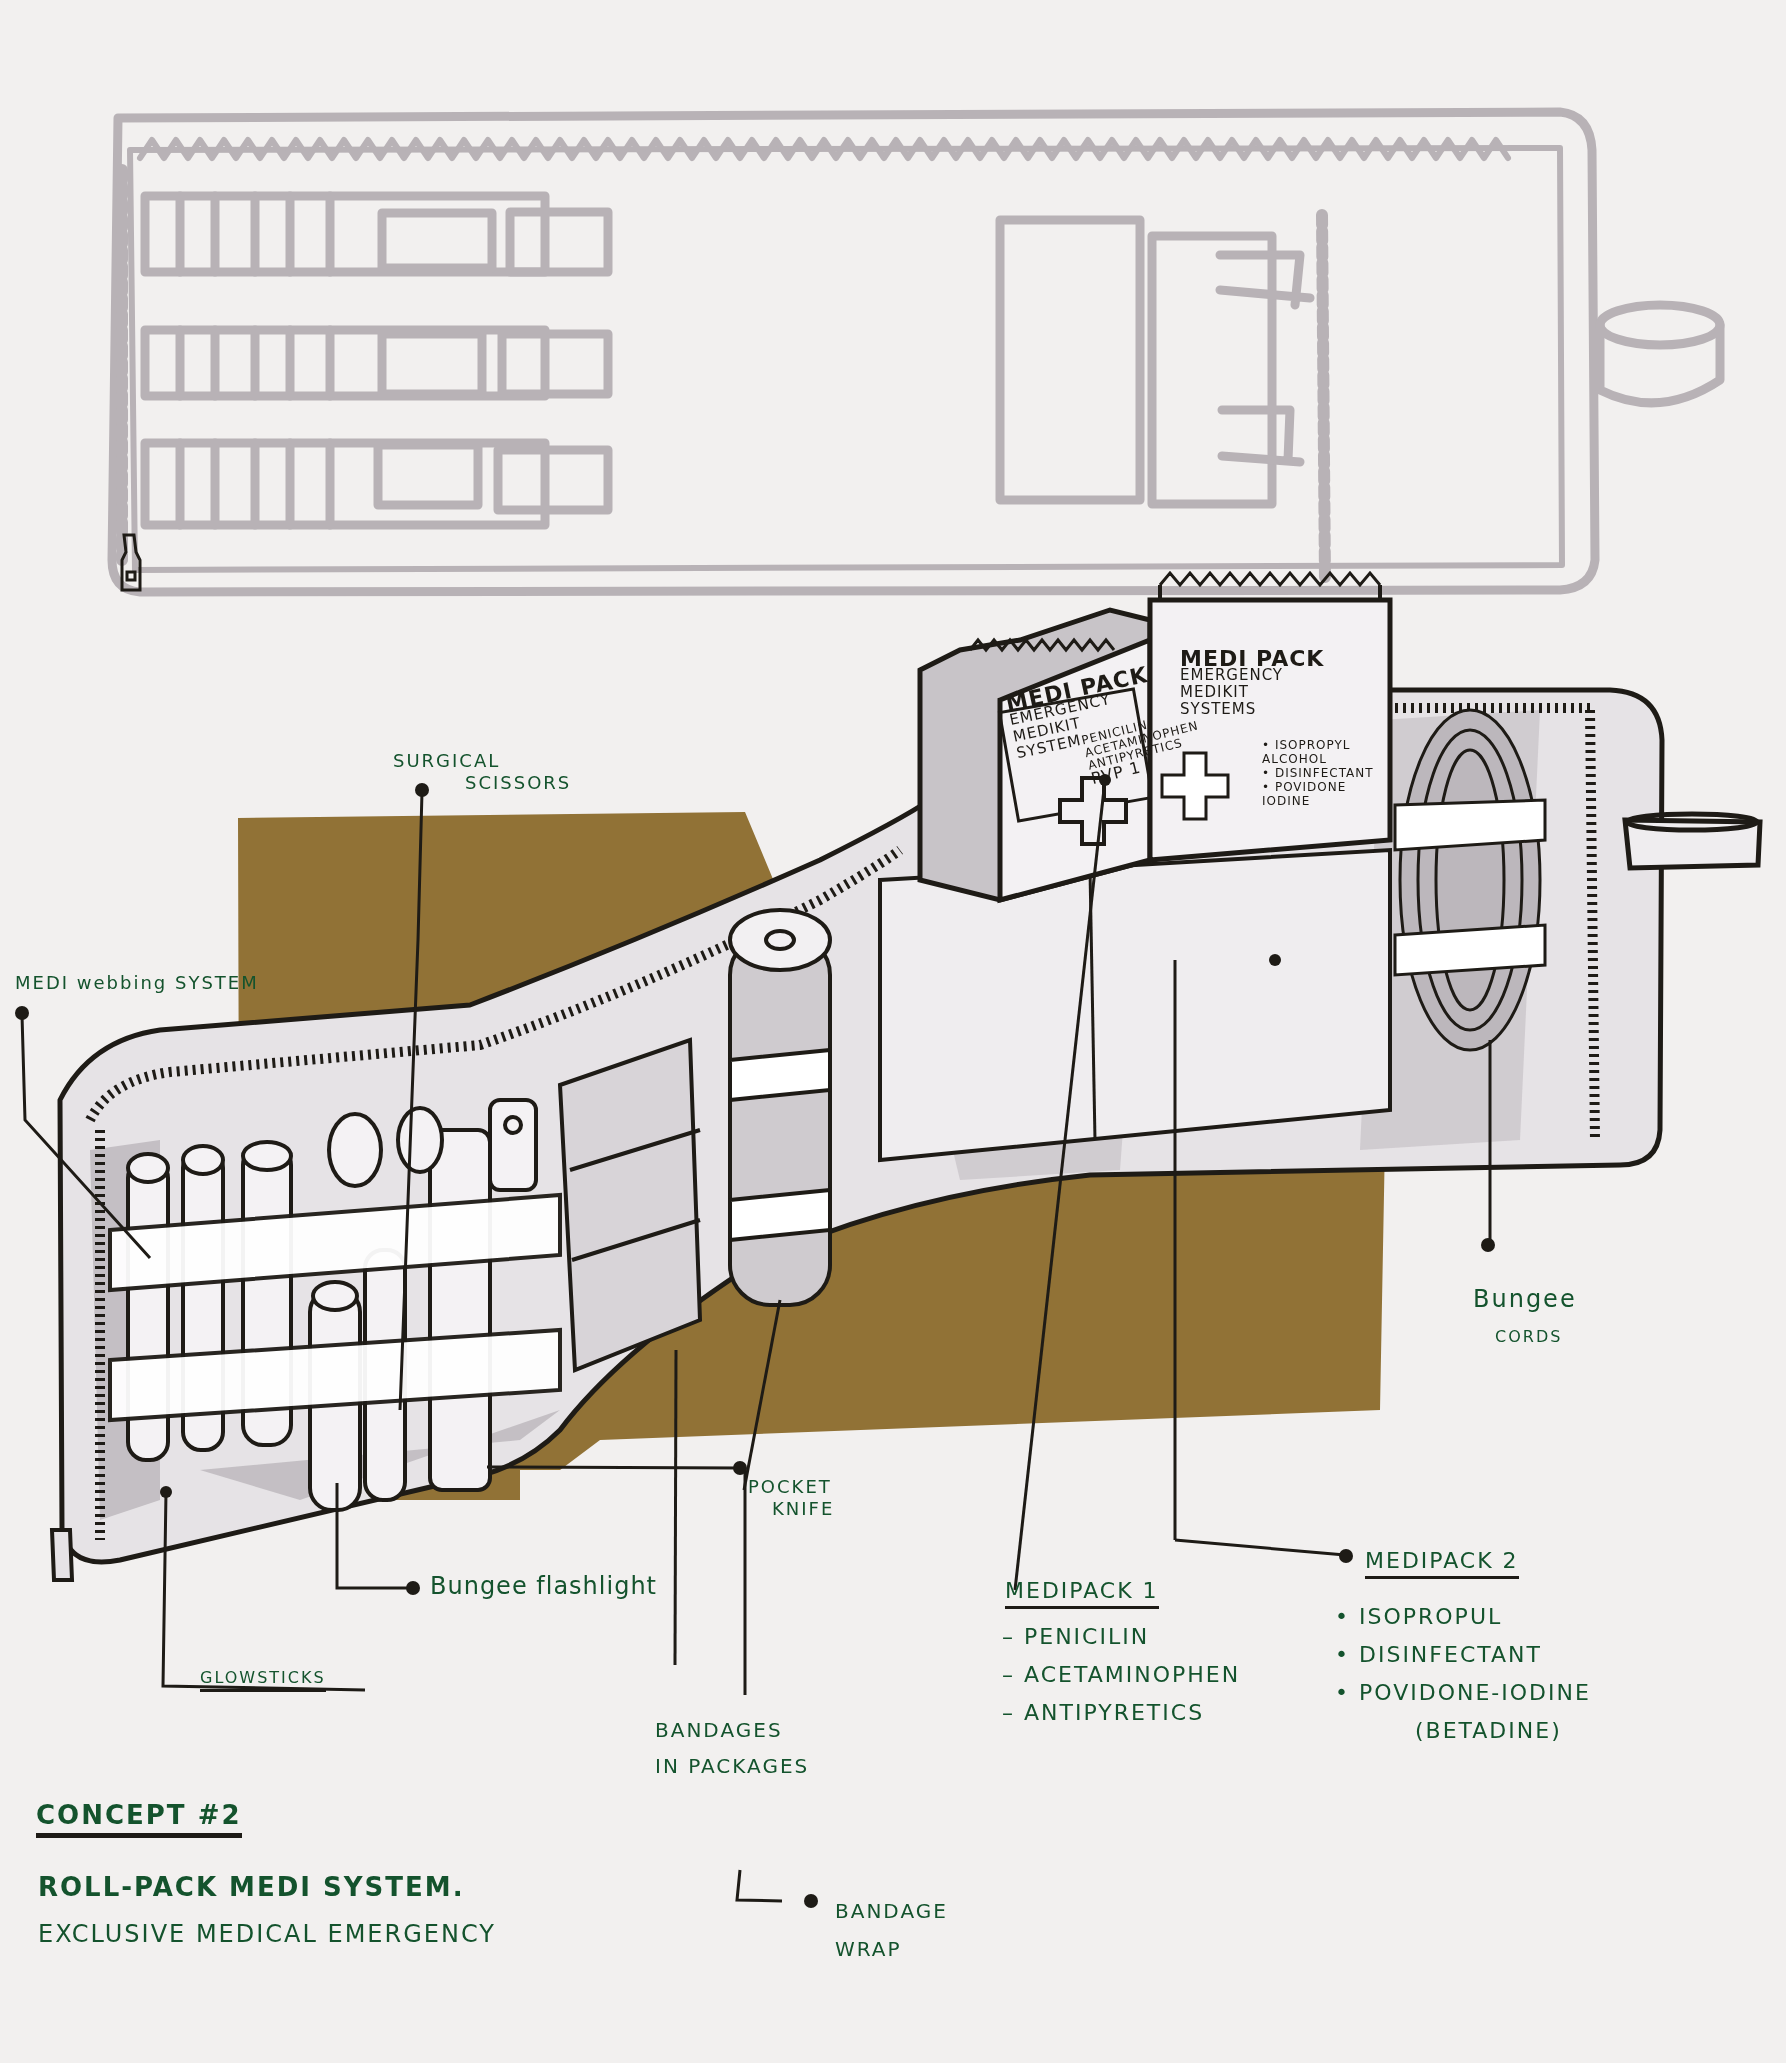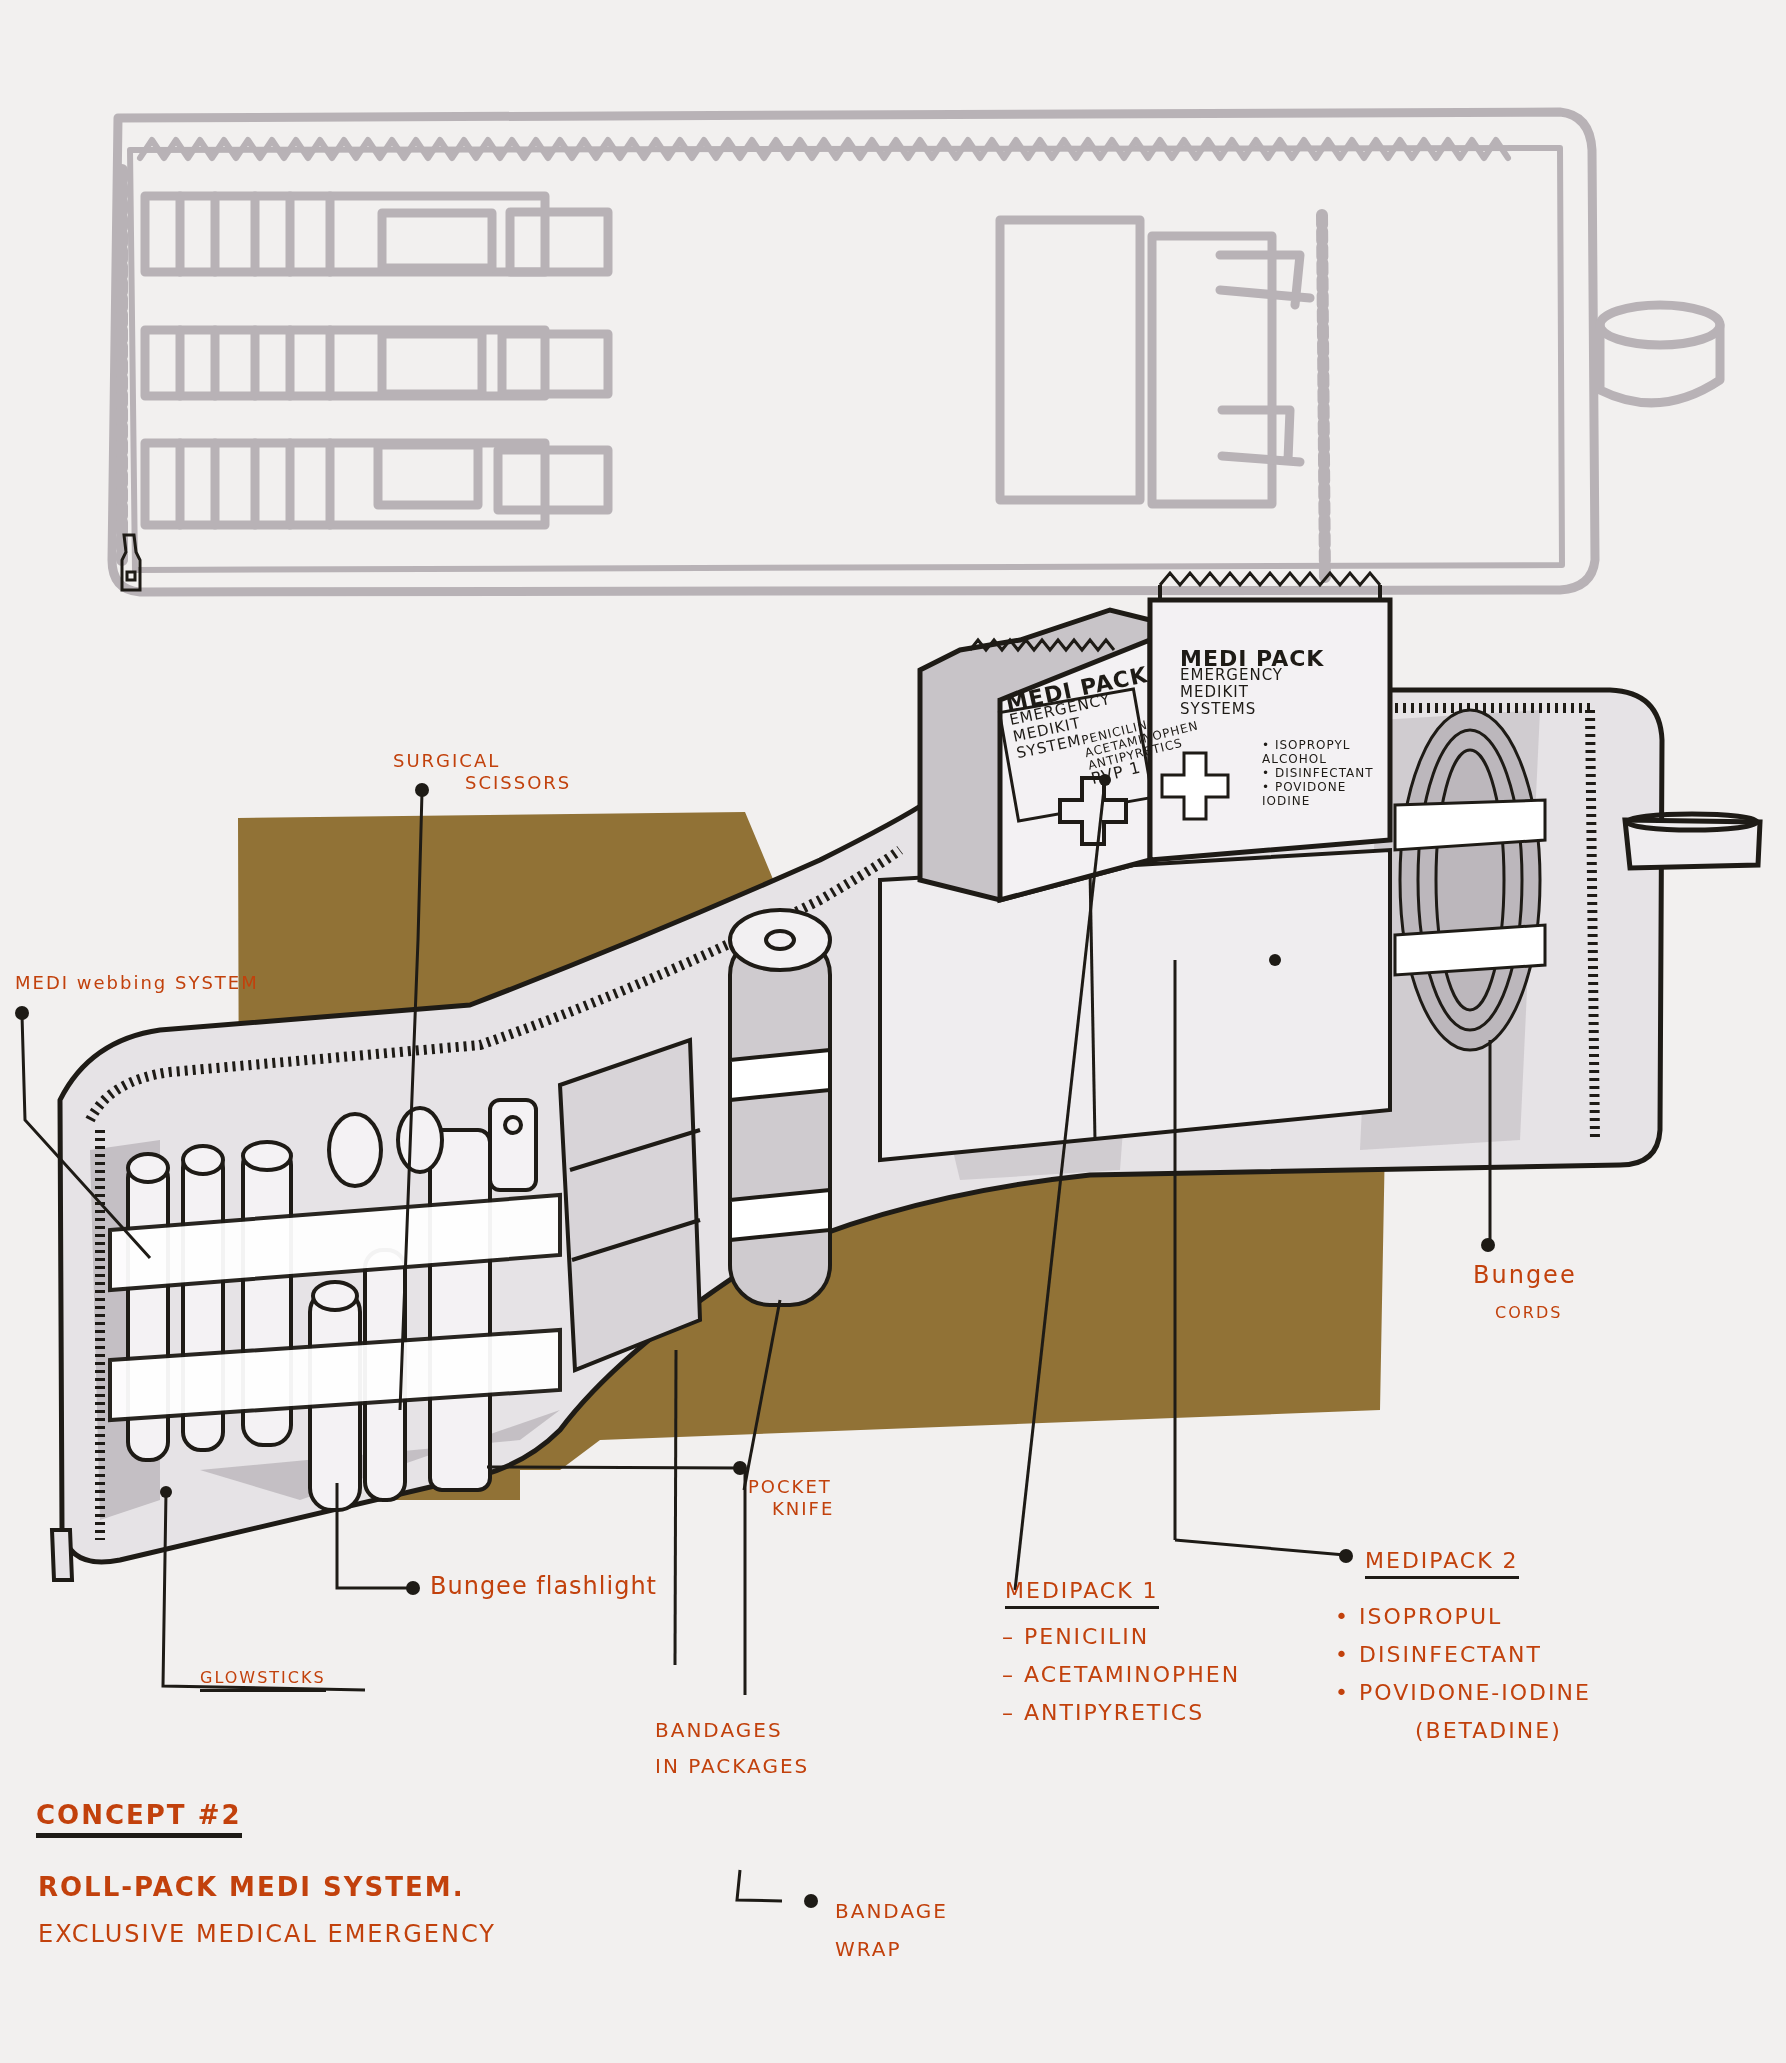--- a/index.html
+++ b/index.html
@@ -1,18 +1,18 @@
 <!DOCTYPE html>
 <html><head>
 <meta charset="utf-8">
 <style>
   html,body{margin:0;padding:0;}
   body{width:1786px;height:2063px;background:#f2f0ef;position:relative;overflow:hidden;
        font-family:"DejaVu Sans",sans-serif;color:#1c1a16;}
-  .hand{font-family:"DejaVu Sans",sans-serif;letter-spacing:2px;text-transform:uppercase;color:#c2410c;}
+  .hand{font-family:"DejaVu Sans",sans-serif;letter-spacing:2px;text-transform:uppercase;color:#14532d;}
   svg.layer{position:absolute;left:0;top:0;}
   .label{position:absolute;line-height:1.2;}
   .ul{border-bottom:3px solid #1e1b16;padding-bottom:2px;display:inline-block;}
   .list{position:absolute;margin:0;padding:0;list-style:none;}
   .list li{line-height:38px;font-size:22px;}
   .pack-text{position:absolute;font-size:15px;line-height:17px;letter-spacing:1px;text-transform:uppercase;color:#1e1b16;}
 </style>
 </head>
 <body>
 
@@ -213,21 +213,21 @@
 </div>
 <div class="label hand" style="left:655px;top:1712px;font-size:20px;line-height:36px;">
   <div>BANDAGES</div>
   <div>IN PACKAGES</div>
 </div>
 <div class="label hand" style="left:835px;top:1892px;font-size:20px;line-height:38px;">
   <div>BANDAGE</div>
   <div>WRAP</div>
 </div>
 <div class="label hand" style="left:1473px;top:1256px;font-size:24px;line-height:38px;">
-  <div style="text-transform:none;">Bungee</div>
+  <div style="text-transform:none;margin-top:24px;">Bungee</div>
   <div style="padding-left:22px;font-size:16px;">CORDS</div>
 </div>
 
 <div class="label hand" style="left:1005px;top:1578px;font-size:22px;">
   <span class="ul">MEDIPACK 1</span>
 </div>
 <ul class="list hand" style="left:1002px;top:1618px;">
   <li>– <span>PENICILIN</span></li>
   <li>– <span>ACETAMINOPHEN</span></li>
   <li>– <span>ANTIPYRETICS</span></li>

